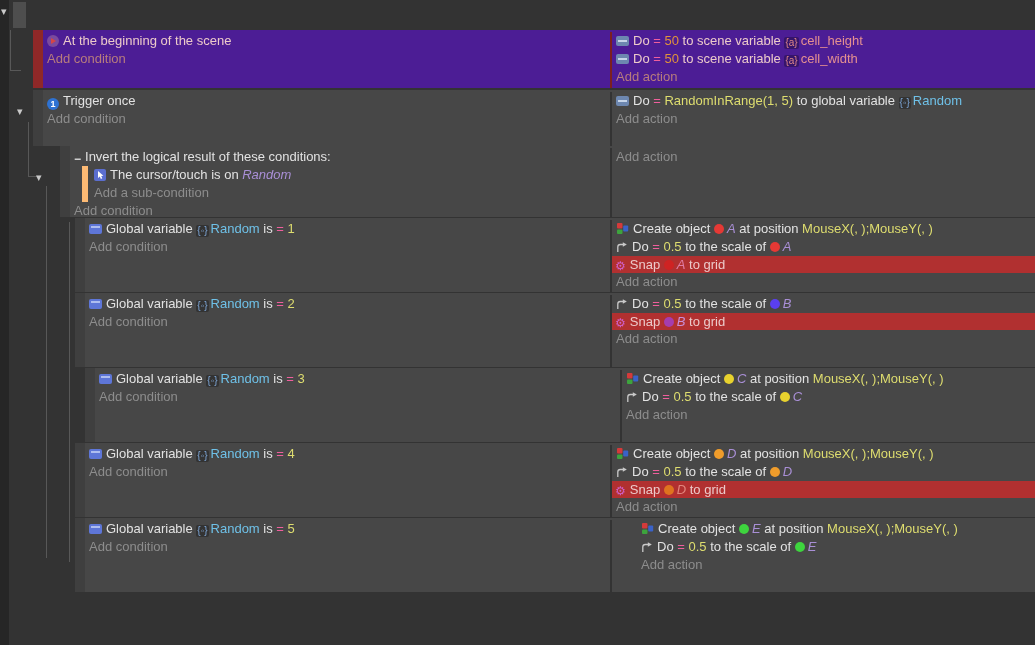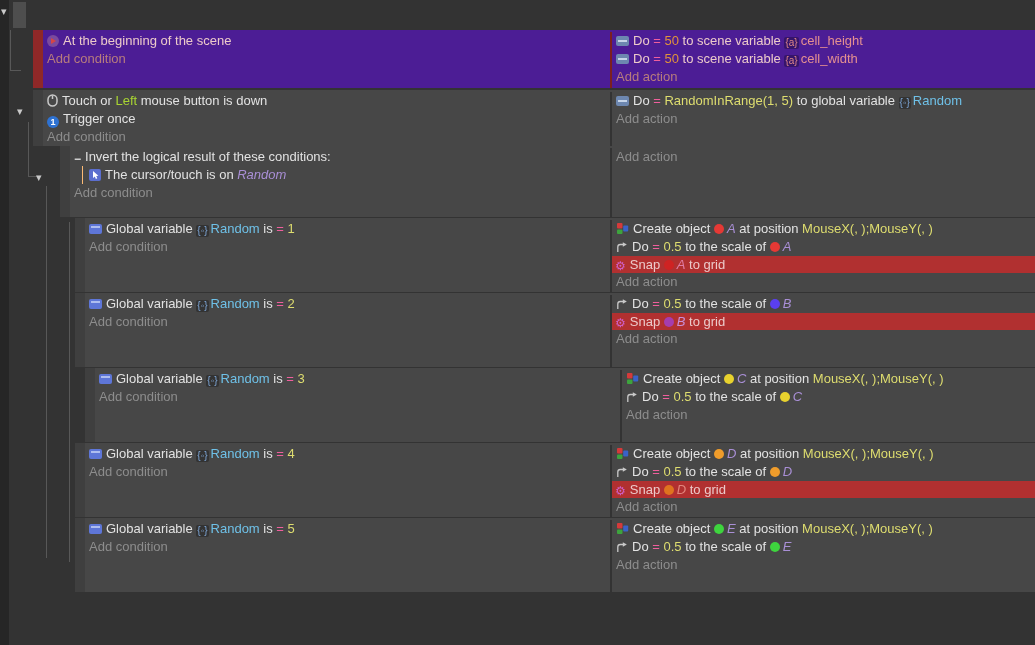--- a/index.html
+++ b/index.html
@@ -14,21 +14,21 @@
   .event{position:absolute;right:0;background:#474747;overflow:hidden;z-index:1;}
   .event .gut{position:absolute;left:0;top:0;bottom:0;width:10px;background:#3f3f3f;}
   .event.sel{background:#4c1d95;}
   .event.sel .gut{background:#8f2828;}
   .col{position:absolute;top:2px;bottom:0;}
   .cond{left:10px;border-right:2px solid #333333;}
   .event.sel .cond{border-right-color:#7c2020;}
   .act{right:0;}
   .row{height:18px;line-height:18px;white-space:nowrap;padding-left:4px;font-size:13px;}
   .row.snap{height:17px;line-height:17px;background:#b13030;padding-left:3px;}
-  .row.sub{margin-left:12px;border-left:1px solid #fdba74;padding-left:6px;}
+  .row.sub{margin-left:12px;border-left:6px solid #fdba74;padding-left:6px;}
   .tk.it{font-style:italic;}
   .dot{display:inline-block;width:10px;height:10px;border-radius:50%;vertical-align:-1px;margin:0 3px 0 0;}
   .ic{display:inline-block;vertical-align:-2px;margin-right:4px;}
   .ic svg{display:block;}
   .ic-begin{width:12px;height:12px;border-radius:50%;background:#7a4a9e;position:relative;vertical-align:-2px;}
   .ic-begin::after{content:"";position:absolute;left:4px;top:3px;border-left:5px solid #d64545;
                    border-top:3px solid transparent;border-bottom:3px solid transparent;}
   .ic-do{width:13px;height:10px;border-radius:2px;background:#6d87b0;position:relative;vertical-align:-1px;}
   .ic-do::after{content:"";position:absolute;left:2px;top:4px;width:9px;height:2px;background:#c6d4e8;}
   .ic-gv{width:13px;height:10px;border-radius:2px;background:#5e76d8;position:relative;vertical-align:-1px;}
@@ -70,40 +70,37 @@
         </div>
         <div class="col act" style="left: 579px;">
           <div class="row"><span class="ic ic-do"></span><span class="tk" style="color: rgb(236, 202, 202);">Do </span><span class="tk" style="color: rgb(239, 95, 157);">= </span><span class="tk" style="color: rgb(224, 146, 60);">50</span><span class="tk" style="color: rgb(236, 202, 202);"> to scene variable </span><span class="ic ic-badge ic-badge-scene">{a}</span><span class="tk" style="color: rgb(229, 144, 144);">cell_height</span></div>
           <div class="row"><span class="ic ic-do"></span><span class="tk" style="color: rgb(236, 202, 202);">Do </span><span class="tk" style="color: rgb(239, 95, 157);">= </span><span class="tk" style="color: rgb(224, 146, 60);">50</span><span class="tk" style="color: rgb(236, 202, 202);"> to scene variable </span><span class="ic ic-badge ic-badge-scene">{a}</span><span class="tk" style="color: rgb(229, 144, 144);">cell_width</span></div>
           <div class="row"><span class="tk" style="color: rgb(184, 125, 125);">Add action</span></div>
         </div>
       </div>
       <div class="event" style="left: 33px; top: 90px; height: 56px;">
         <div class="gut"></div>
         <div class="col cond" style="width: 567px;">
-          <div class="row"><span class="ic"><svg width="11" height="13" viewBox="0 0 11 13">
-                <rect x="1" y="1" width="9" height="11" rx="4.5" fill="none" stroke="#c9c9c9" stroke-width="1.5"></rect>
-                <line x1="5.5" y1="1.5" x2="5.5" y2="5" stroke="#c9c9c9" stroke-width="1.5"></line>
-              </svg></span><span class="tk" style="color: rgb(226, 226, 226);">Touch or </span><span class="tk" style="color: rgb(168, 212, 50);">Left</span><span class="tk" style="color: rgb(226, 226, 226);"> mouse button is down</span></div>
           <div class="row"><span class="ic ic-trig">1</span><span class="tk" style="color: rgb(226, 226, 226);">Trigger once</span></div>
           <div class="row"><span class="tk" style="color: rgb(141, 141, 141);">Add condition</span></div>
         </div>
         <div class="col act" style="left: 579px;">
           <div class="row"><span class="ic ic-do"></span><span class="tk" style="color: rgb(226, 226, 226);">Do </span><span class="tk" style="color: rgb(239, 95, 157);">= </span><span class="tk" style="color: rgb(222, 221, 111);">RandomInRange(1, 5)</span><span class="tk" style="color: rgb(226, 226, 226);"> to global variable </span><span class="ic ic-badge ic-badge-global">{◦}</span><span class="tk" style="color: rgb(111, 193, 232);">Random</span></div>
           <div class="row"><span class="tk" style="color: rgb(141, 141, 141);">Add action</span></div>
         </div>
       </div>
       <div class="event" style="left: 60px; top: 146px; height: 71px;">
         <div class="gut"></div>
         <div class="col cond" style="width: 540px;">
           <div class="row"><span class="ic ic-invert">−</span><span class="tk" style="color: rgb(226, 226, 226);">Invert the logical result of these conditions:</span></div>
           <div class="row sub"><span class="ic"><svg width="12" height="12" viewBox="0 0 12 12">
                 <rect width="12" height="12" rx="2" fill="#5b6ecf"></rect>
                 <path d="M4 2 L4 9 L5.8 7.4 L6.9 10 L8.3 9.3 L7.2 6.9 L9.4 6.7 Z" fill="#ffffff"></path>
               </svg></span><span class="tk" style="color: rgb(226, 226, 226);">The cursor/touch is on </span><span class="tk it" style="color: rgb(169, 143, 214);">Random</span></div>
+          <div class="row sub"><span class="tk" style="color: rgb(141, 141, 141);">Add a sub-condition</span></div>
           <div class="row"><span class="tk" style="color: rgb(141, 141, 141);">Add condition</span></div>
         </div>
         <div class="col act" style="left: 552px;">
           <div class="row"><span class="tk" style="color: rgb(141, 141, 141);">Add action</span></div>
         </div>
       </div>
       <div class="event" style="left: 75px; top: 218px; height: 74px;">
         <div class="gut"></div>
         <div class="col cond" style="width: 525px;">
           <div class="row"><span class="ic ic-gv"></span><span class="tk" style="color: rgb(226, 226, 226);">Global variable </span><span class="ic ic-badge ic-badge-global">{◦}</span><span class="tk" style="color: rgb(111, 193, 232);">Random</span><span class="tk" style="color: rgb(226, 226, 226);"> is </span><span class="tk" style="color: rgb(239, 95, 157);">= </span><span class="tk" style="color: rgb(222, 221, 111);">1</span></div>
@@ -176,21 +173,21 @@
           <div class="row snap"><span class="ic ic-snap">⚙</span><span class="tk" style="color: rgb(236, 202, 202);">Snap </span><span class="dot" style="background: rgb(223, 115, 31);"></span><span class="tk it" style="color: rgb(226, 133, 125);">D</span><span class="tk" style="color: rgb(236, 202, 202);"> to grid</span></div>
           <div class="row"><span class="tk" style="color: rgb(141, 141, 141);">Add action</span></div>
         </div>
       </div>
       <div class="event" style="left: 75px; top: 518px; height: 74px;">
         <div class="gut"></div>
         <div class="col cond" style="width: 525px;">
           <div class="row"><span class="ic ic-gv"></span><span class="tk" style="color: rgb(226, 226, 226);">Global variable </span><span class="ic ic-badge ic-badge-global">{◦}</span><span class="tk" style="color: rgb(111, 193, 232);">Random</span><span class="tk" style="color: rgb(226, 226, 226);"> is </span><span class="tk" style="color: rgb(239, 95, 157);">= </span><span class="tk" style="color: rgb(222, 221, 111);">5</span></div>
           <div class="row"><span class="tk" style="color: rgb(141, 141, 141);">Add condition</span></div>
         </div>
-        <div class="col act" style="left: 537px;">
+        <div class="col act" style="left: 537px; padding-left: 25px;">
           <div class="row"><span class="ic"><svg width="13" height="13" viewBox="0 0 13 13">
                 <rect x="1" y="1" width="5.5" height="5.5" rx="1" fill="#d43a3a"></rect>
                 <rect x="1" y="7.5" width="5.5" height="4.5" rx="1" fill="#3da43d"></rect>
                 <rect x="7.2" y="3.5" width="5" height="6" rx="1" fill="#3a62c8"></rect>
               </svg></span><span class="tk" style="color: rgb(226, 226, 226);">Create object </span><span class="dot" style="background: rgb(62, 212, 62);"></span><span class="tk it" style="color: rgb(169, 143, 214);">E</span><span class="tk" style="color: rgb(226, 226, 226);"> at position </span><span class="tk" style="color: rgb(222, 221, 111);">MouseX(, );MouseY(, )</span></div>
           <div class="row"><span class="ic"><svg width="12" height="12" viewBox="0 0 12 12">
                 <path d="M1.8 11 L1.8 6 Q1.8 3.5 4.3 3.5 L7 3.5" fill="none" stroke="#c9c9c9" stroke-width="1.3"></path>
                 <path d="M6.8 1.2 L10.8 3.5 L6.8 5.8 Z" fill="#c9c9c9"></path>
               </svg></span><span class="tk" style="color: rgb(226, 226, 226);">Do </span><span class="tk" style="color: rgb(239, 95, 157);">= </span><span class="tk" style="color: rgb(222, 221, 111);">0.5</span><span class="tk" style="color: rgb(226, 226, 226);"> to the scale of </span><span class="dot" style="background: rgb(62, 212, 62);"></span><span class="tk it" style="color: rgb(169, 143, 214);">E</span></div>
           <div class="row"><span class="tk" style="color: rgb(141, 141, 141);">Add action</span></div>

